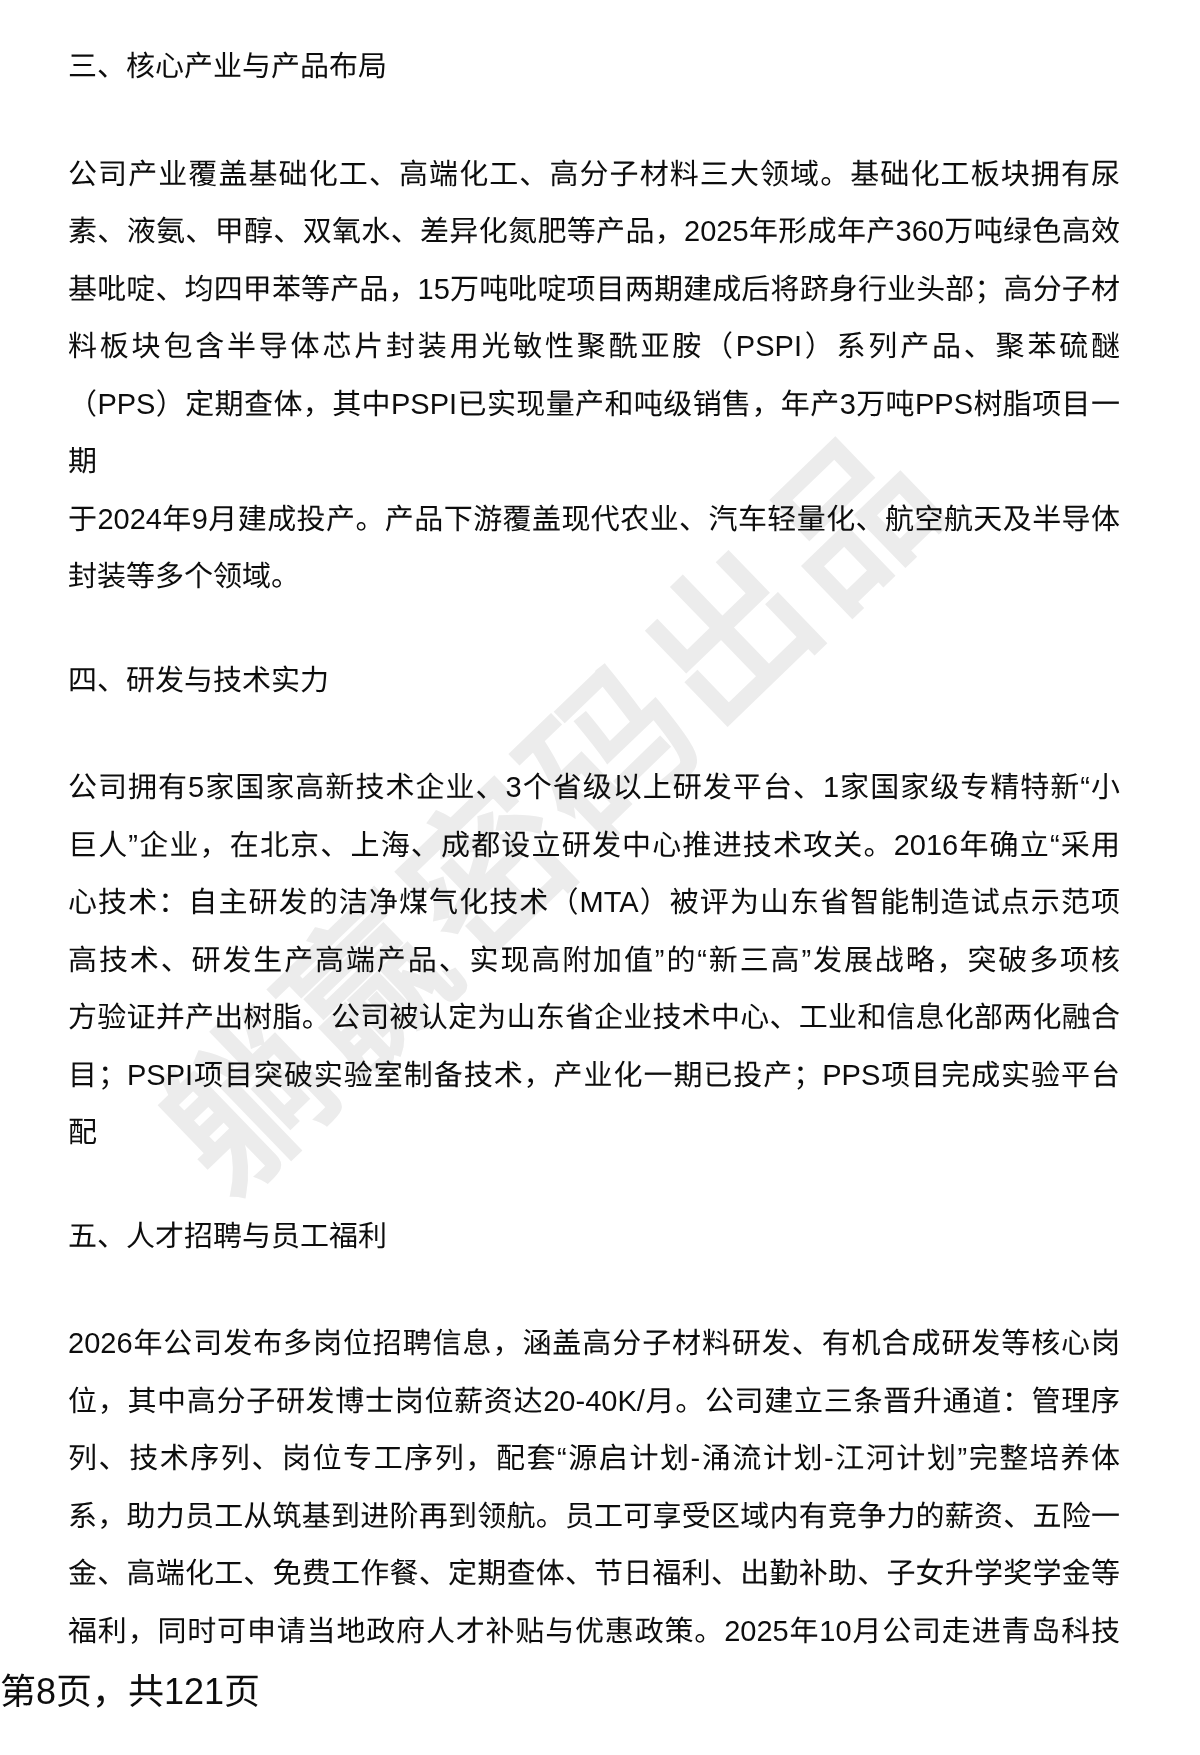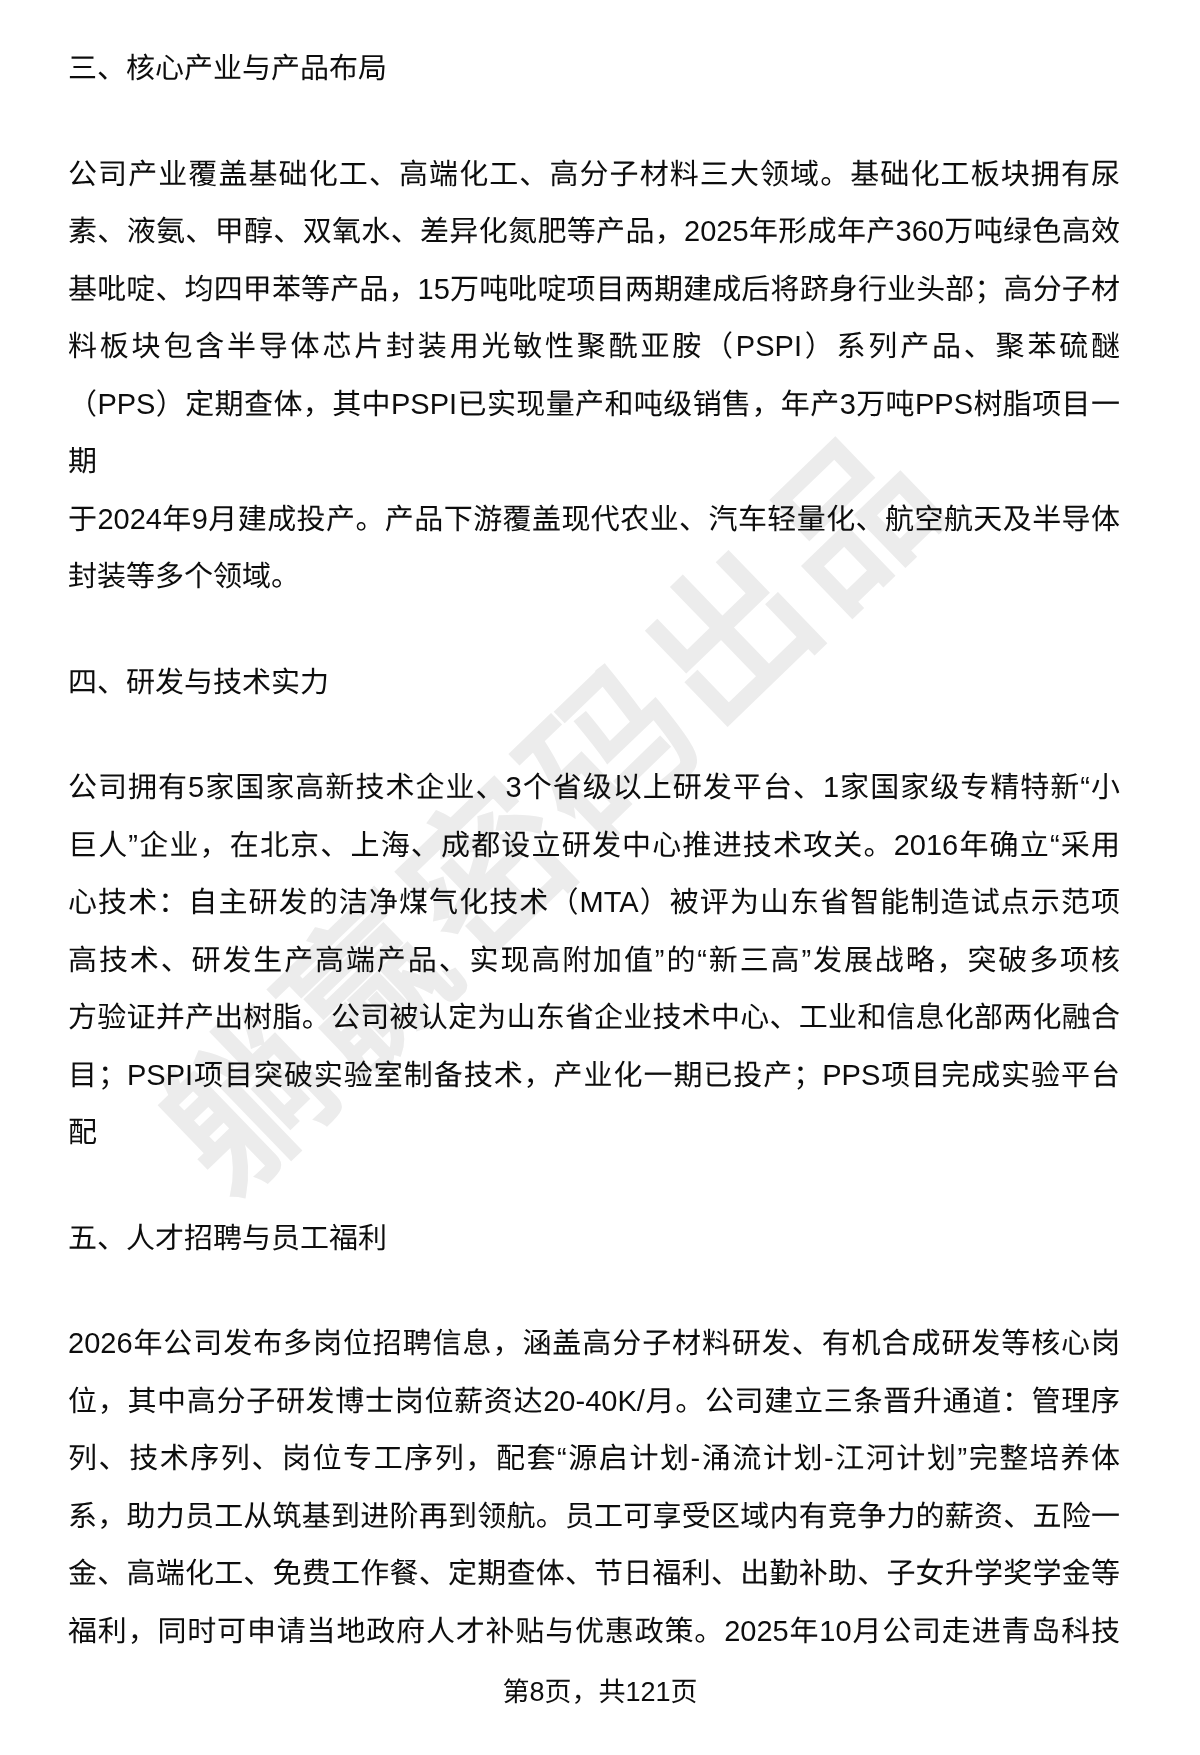--- a/index.html
+++ b/index.html
@@ -37,42 +37,43 @@
     right: 64px;
     top: 40px;
     z-index: 1;
     color: #0d0d0d;
   }
   .heading {
     font-size: 29px;
     line-height: 57.5px;
     font-weight: 400;
     margin: 0 0 48px 0;
+    font-family: Liberation Mono, monospace;
   }
   .para {
     margin: 0 16px 48px 0;
   }
   .line {
     font-size: 29px;
     line-height: 57.5px;
     text-align: justify;
     text-align-last: justify;
     text-justify: inter-character;
     white-space: normal;
   }
   .line.last {
     text-align-last: left;
   }
   .footer {
     position: absolute;
     left: 0;
     right: 0;
     top: 1672px;
-    text-align: center;
-    font-size: 27px;
+    text-align: left;
+    font-size: 36px;
     line-height: 40px;
     color: #0d0d0d;
     z-index: 1;
   }
 </style>
 </head>
 <body>
 
 <div class="page">
 

